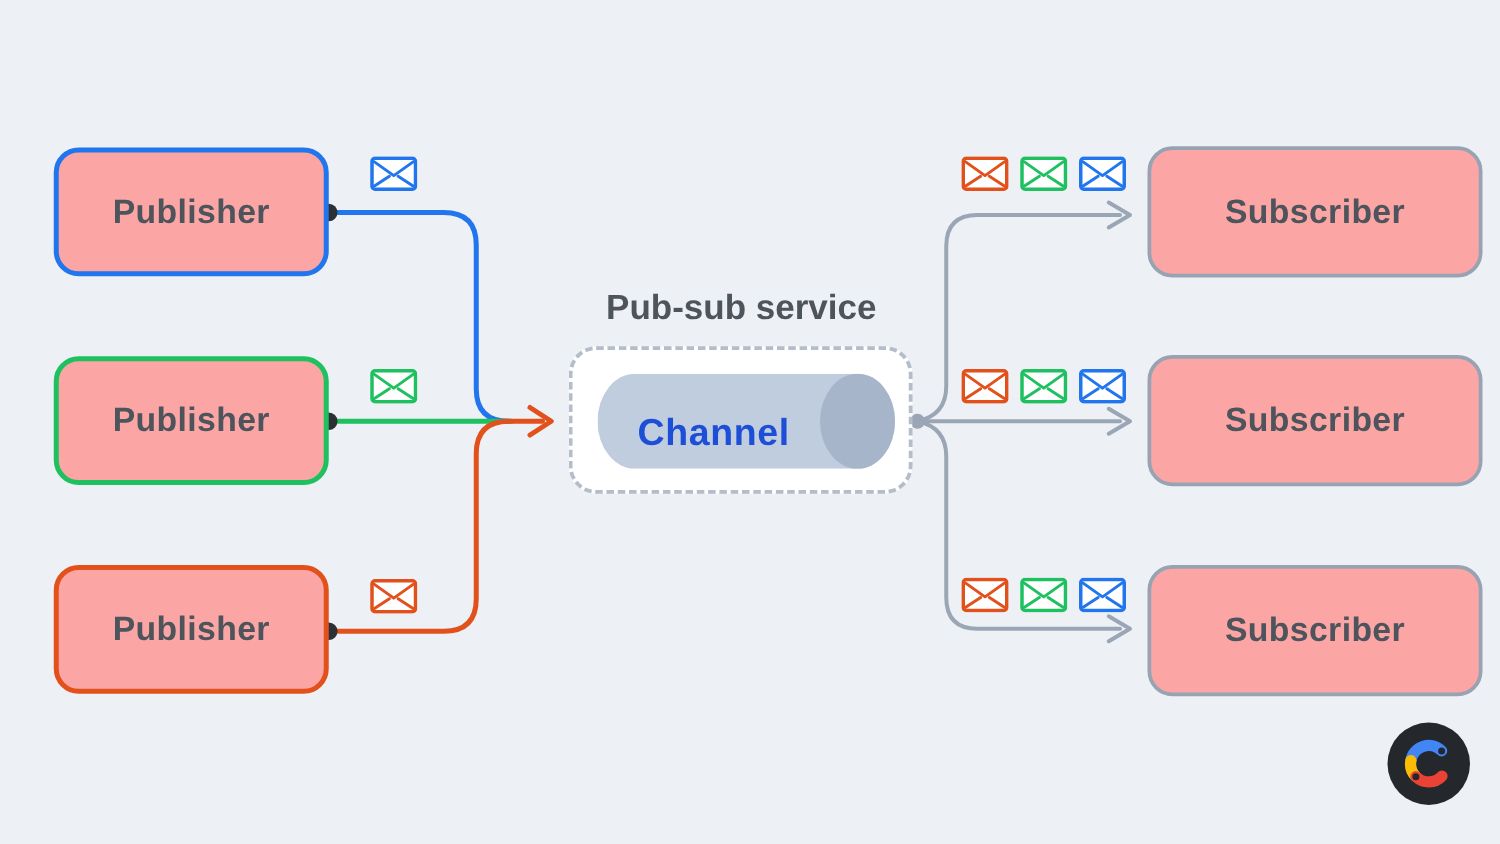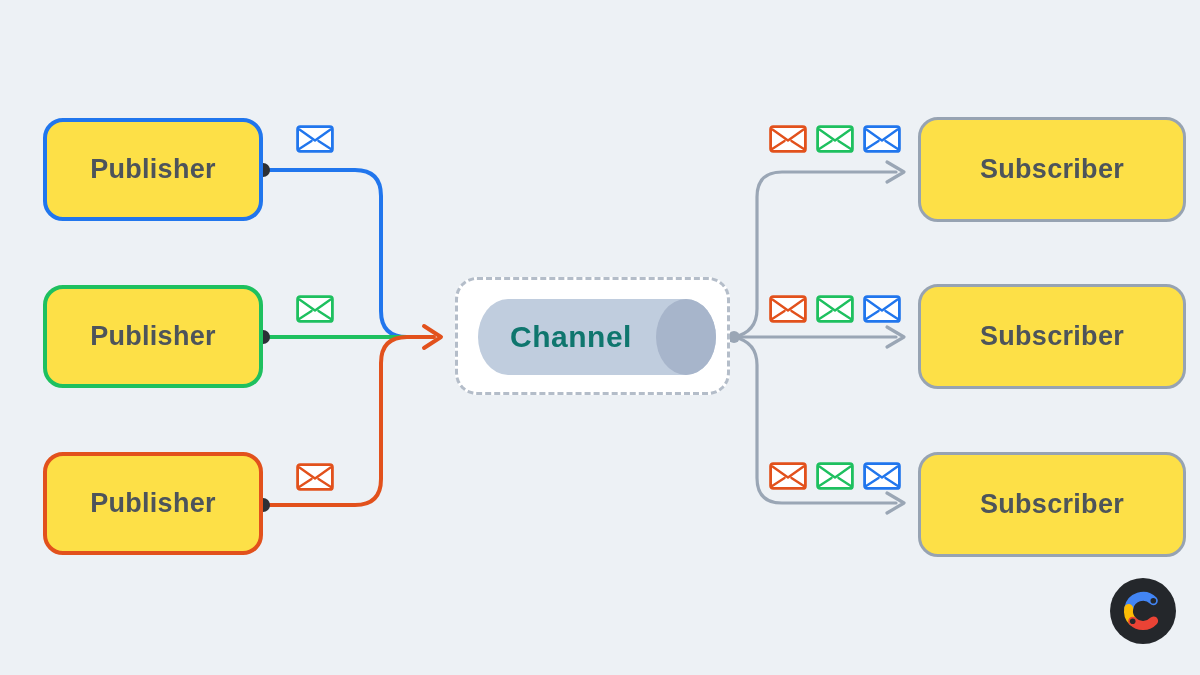--- a/index.html
+++ b/index.html
@@ -4,21 +4,21 @@
 <style>
   html,body { margin:0; padding:0; background:#edf1f5; }
   .stage {
     position:relative; width:1200px; height:675px;
     background:#edf1f5; overflow:hidden;
     font-family:"Liberation Sans", sans-serif;
   }
   .connectors { position:absolute; left:0; top:0; width:1200px; height:675px; }
 
   .node {
-    position:absolute; background:#fde047; border-radius:20px;
+    position:absolute; background:#fca5a5; border-radius:20px;
     display:flex; align-items:center; justify-content:center;
     box-sizing:border-box;
   }
   .publisher  { left:43px;  width:220px; height:103px; border:4px solid; }
   .p1 { top:118px; border-color:#2176ed; }
   .p2 { top:285px; border-color:#1ec05f; }
   .p3 { top:452px; border-color:#e2511c; }
   .subscriber { left:918px; width:268px; height:105px; border:3.5px solid #97a3b2; }
   .s1 { top:117px; }
   .s2 { top:284px; }
@@ -31,23 +31,23 @@
     position:absolute; left:443px; top:230px; width:300px;
     text-align:center; font-size:28px; font-weight:bold; color:#4d545b;
   }
   .service-box {
     position:absolute; left:455px; top:277px; width:275px; height:118px;
     background:#ffffff; border:3px dashed #b4bdc9; border-radius:22px;
     box-sizing:border-box;
   }
   .cylinder { position:absolute; left:478px; top:299px; width:238px; height:76px; }
   .channel-label {
-    position:absolute; left:478px; top:299px; width:186px; height:76px;
+    position:absolute; left:478px; top:299px; width:186px; height:96px;
     display:flex; align-items:center; justify-content:center;
-    color:#0f766e; font-size:30px; font-weight:bold; letter-spacing:.5px;
+    color:#1d4ed8; font-size:30px; font-weight:bold; letter-spacing:.5px;
   }
   .logo { position:absolute; left:1108px; top:576px; width:70px; height:70px; }
 </style>
 </head>
 <body>
 
 <div class="stage">
 
   <svg class="connectors" viewBox="0 0 1200 675">
 
@@ -87,20 +87,21 @@
   </svg>
   <svg class="env" style="left:296px;top:295px;color:#1ec05f" viewBox="0 0 38 28">
     <rect x="1.6" y="1.6" width="34.8" height="24.8" rx="2.5" fill="#fff" stroke="currentColor" stroke-width="2.8"></rect>
     <path d="M3.5,4.5 L19,15.5 L34.5,4.5 M3.5,23.8 L15.5,16 M34.5,23.8 L22.5,16" fill="none" stroke="currentColor" stroke-width="2.4" stroke-linecap="round" stroke-linejoin="round"></path>
   </svg>
   <svg class="env" style="left:296px;top:463px;color:#e2511c" viewBox="0 0 38 28">
     <rect x="1.6" y="1.6" width="34.8" height="24.8" rx="2.5" fill="#fff" stroke="currentColor" stroke-width="2.8"></rect>
     <path d="M3.5,4.5 L19,15.5 L34.5,4.5 M3.5,23.8 L15.5,16 M34.5,23.8 L22.5,16" fill="none" stroke="currentColor" stroke-width="2.4" stroke-linecap="round" stroke-linejoin="round"></path>
   </svg>
 
+  <div class="service-title">Pub-sub service</div>
   <div class="service-box"></div>
   <svg class="cylinder" viewBox="0 0 238 76">
     <path d="M30,0 H208 A30,38 0 0 1 208,76 H30 A30,38 0 0 1 30,0 Z" fill="#c0cdde"></path>
     <ellipse cx="208" cy="38" rx="30" ry="38" fill="#a7b5cb"></ellipse>
   </svg>
   <div class="channel-label">Channel</div>
 
   <div class="node subscriber s1">
     <span class="node-label">Subscriber</span>
   </div>

